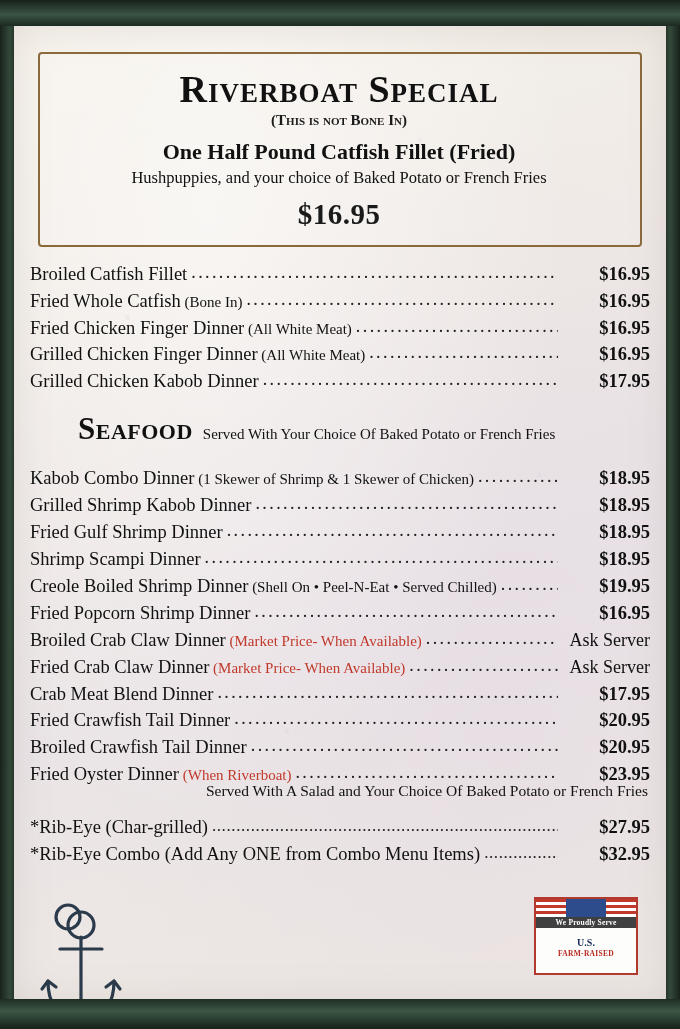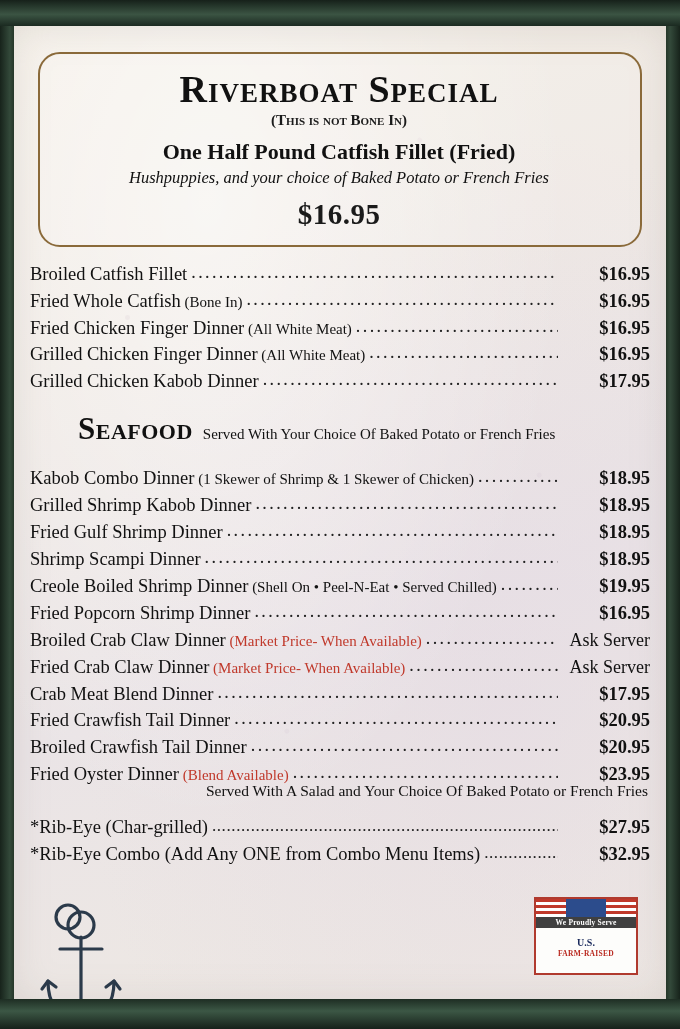--- a/index.html
+++ b/index.html
@@ -66,21 +66,21 @@
       linear-gradient(115deg, rgba(190,170,190,0.10) 0 1px, transparent 1px 34px),
       linear-gradient(62deg, rgba(190,170,190,0.09) 0 1px, transparent 1px 47px);
     pointer-events:none;
   }
   .page .content { position: relative; z-index: 2; padding: 0 22px; }
 
   
   .special-box {
     margin: 30px 8px 0 8px;
     border: 2px solid #8a6a3a;
-    border-radius: 22px;
+    border-radius: 4px;
     padding: 12px 12px 14px 10px;
     text-align: center;
     background: rgba(255,255,255,0.12);
   }
   .special-title {
     font-variant: small-caps;
     font-weight: bold;
     font-size: 38px;
     letter-spacing: 1px;
     line-height: 1.02;
@@ -98,21 +98,20 @@
   .special-sub {
     font-size: 22px;
     font-weight: bold;
     margin-top: 10px;
     color: #111;
   }
   .special-sides {
     font-size: 16.5px;
     margin-top: 3px;
     color: #111;
-    font-style: italic;
   }
   .special-price {
     font-size: 29px;
     font-weight: bold;
     margin-top: 10px;
     letter-spacing: 0.5px;
   }
 
   
   .items { margin-top: 14px; }
@@ -325,21 +324,21 @@
             <span class="nm">Fried Crawfish Tail Dinner</span>
             <span class="dots">.........................................................................................</span>
             <span class="pr">$20.95</span>
           </div>
           <div class="row">
             <span class="nm">Broiled Crawfish Tail Dinner</span>
             <span class="dots">.........................................................................................</span>
             <span class="pr">$20.95</span>
           </div>
           <div class="row">
-            <span class="nm">Fried Oyster Dinner<span class="red"> (Blend Available)</span></span>
+            <span class="nm">Fried Oyster Dinner<span class="red"> (When Riverboat)</span></span>
             <span class="dots">.........................................................................................</span>
             <span class="pr">$23.95</span>
           </div>
         </div>
 
       <div class="ribeye-sub">Served With A Salad and Your Choice Of Baked Potato or French Fries</div>
       <div class="items" id="ribeye-items">
           <div class="row thin">
             <span class="nm">*Rib-Eye (Char-grilled)</span>
             <span class="dots">.........................................................................................</span>

